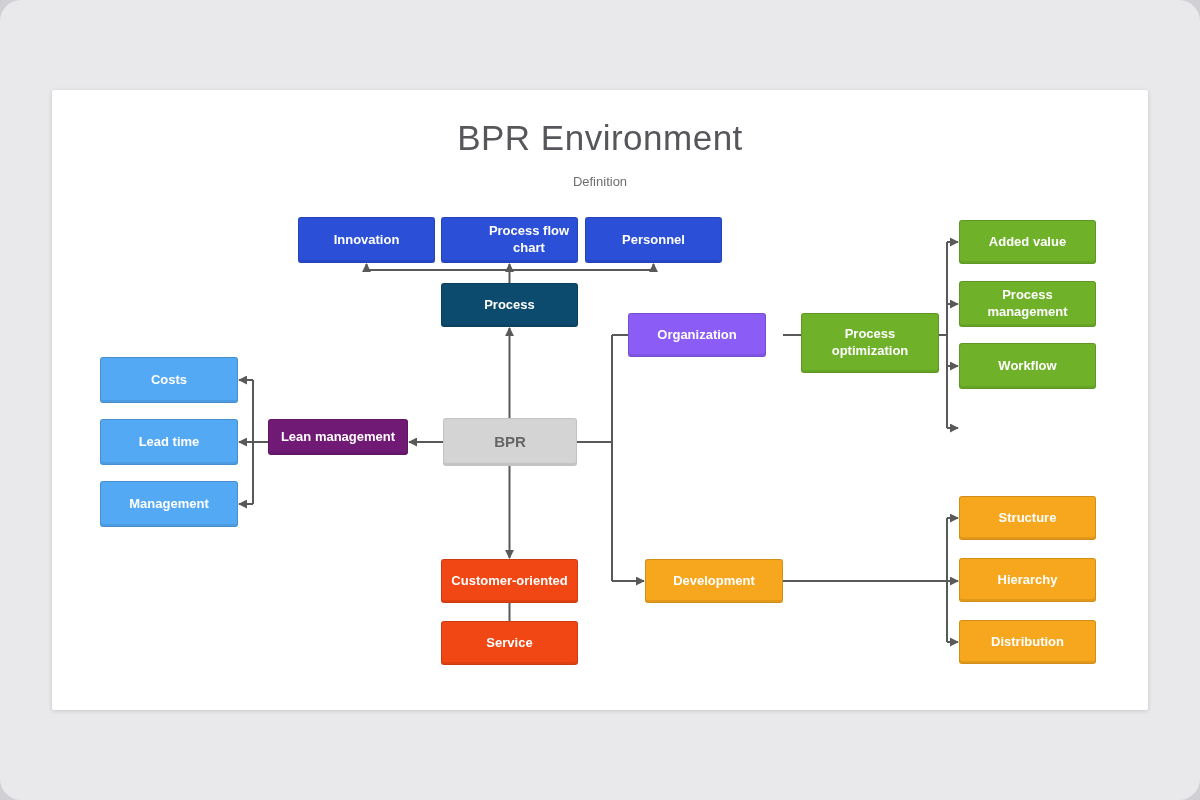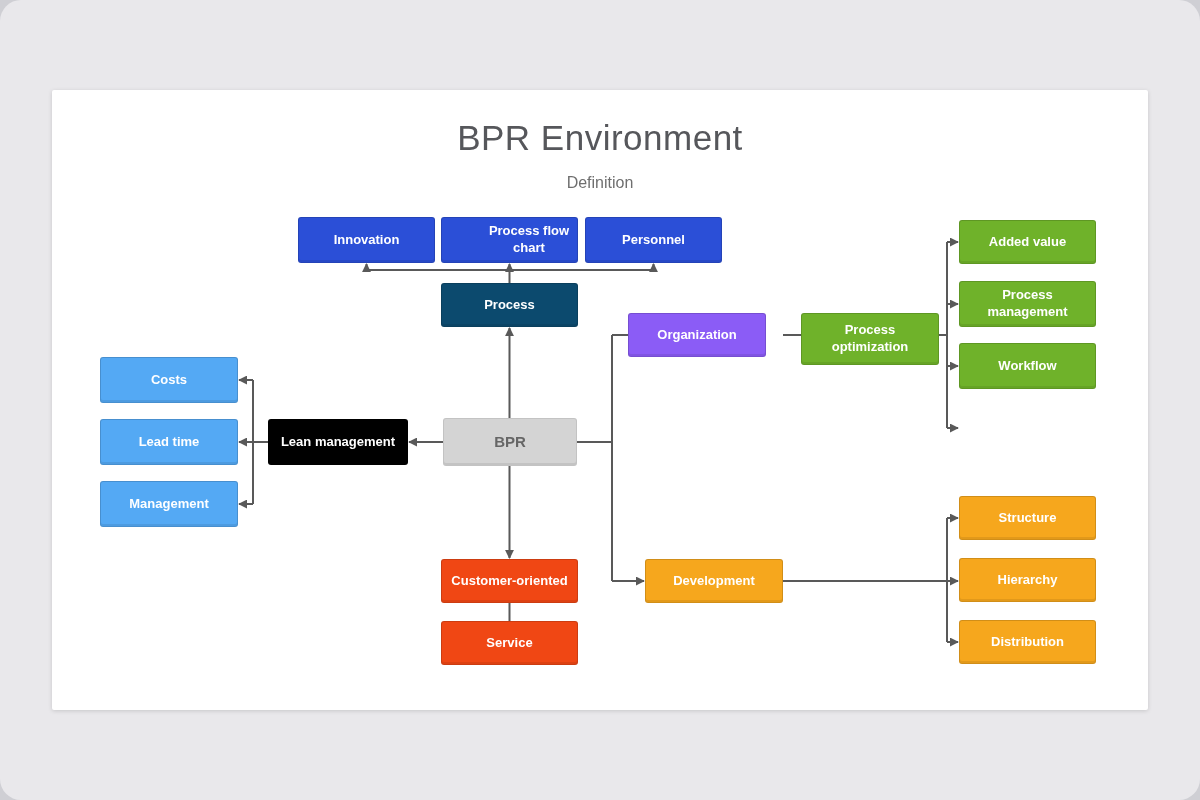--- a/index.html
+++ b/index.html
@@ -14,21 +14,21 @@
     box-shadow:0 1px 4px rgba(0,0,0,0.15);
     z-index:1;
   }
   .title {
     position:absolute; left:0; top:118px; width:1200px;
     text-align:center; font-size:35px; font-weight:400; color:#56575b;
     z-index:3; letter-spacing:0.5px;
   }
   .subtitle {
     position:absolute; left:0; top:174px; width:1200px;
-    text-align:center; font-size:16px; font-weight:400; color:#6f6f6f;
+    text-align:center; font-size:13px; font-weight:400; color:#6f6f6f;
     z-index:3;
   }
   .connectors {
     position:absolute; left:0; top:0; width:1200px; height:800px;
     z-index:2; pointer-events:none;
   }
   .node {
     position:absolute; z-index:3;
     display:flex; align-items:center; justify-content:center;
     color:#ffffff; font-size:13px; font-weight:bold;
@@ -97,24 +97,24 @@
   <div class="node gray" style="left: 443px; top: 418px; width: 134px; height: 48px; background: rgb(212, 212, 212);">BPR</div>
 
   <div class="node" style="left: 298px; top: 217px; width: 137px; height: 46px; background: rgb(43, 79, 215);">Innovation</div>
   <div class="node" style="left: 441px; top: 217px; width: 137px; height: 46px; background: rgb(43, 79, 215); padding-left: 39px;">Process flow chart</div>
   <div class="node" style="left: 585px; top: 217px; width: 137px; height: 46px; background: rgb(43, 79, 215);">Personnel</div>
   <div class="node" style="left: 441px; top: 283px; width: 137px; height: 44px; background: #0c4a6e;">Process</div>
 
   <div class="node" style="left: 100px; top: 357px; width: 138px; height: 46px; background: rgb(84, 169, 244); text-align: right;">Costs</div>
   <div class="node" style="left: 100px; top: 419px; width: 138px; height: 46px; background: rgb(84, 169, 244);">Lead time</div>
   <div class="node" style="left: 100px; top: 481px; width: 138px; height: 46px; background: rgb(84, 169, 244);">Management</div>
-  <div class="node" style="left: 268px; top: 419px; width: 140px; height: 46px; background: #000000;">Lean management</div>
+  <div class="node" style="left: 268px; top: 419px; width: 140px; height: 36px; background: #701a75;">Lean management</div>
 
   <div class="node" style="left: 628px; top: 313px; width: 138px; height: 44px; background: #8b5cf6;">Organization</div>
-  <div class="node wrap2" style="left: 801px; top: 313px; width: 138px; height: 52px; background: rgb(111, 178, 42);">Process optimization</div>
+  <div class="node wrap2" style="left: 801px; top: 313px; width: 138px; height: 60px; background: rgb(111, 178, 42);">Process optimization</div>
   <div class="node" style="left: 959px; top: 220px; width: 137px; height: 44px; background: rgb(111, 178, 42);">Added value</div>
   <div class="node wrap2" style="left: 959px; top: 281px; width: 137px; height: 46px; background: rgb(111, 178, 42);">Process management</div>
   <div class="node" style="left: 959px; top: 343px; width: 137px; height: 46px; background: rgb(111, 178, 42);">Workflow</div>
 
   <div class="node" style="left: 645px; top: 559px; width: 138px; height: 44px; background: rgb(246, 167, 29);">Development</div>
   <div class="node" style="left: 959px; top: 496px; width: 137px; height: 44px; background: rgb(246, 167, 29);">Structure</div>
   <div class="node" style="left: 959px; top: 558px; width: 137px; height: 44px; background: rgb(246, 167, 29);">Hierarchy</div>
   <div class="node" style="left: 959px; top: 620px; width: 137px; height: 44px; background: rgb(246, 167, 29);">Distribution</div>
 
   <div class="node" style="left: 441px; top: 559px; width: 137px; height: 44px; background: rgb(240, 71, 20);">Customer-oriented</div>

